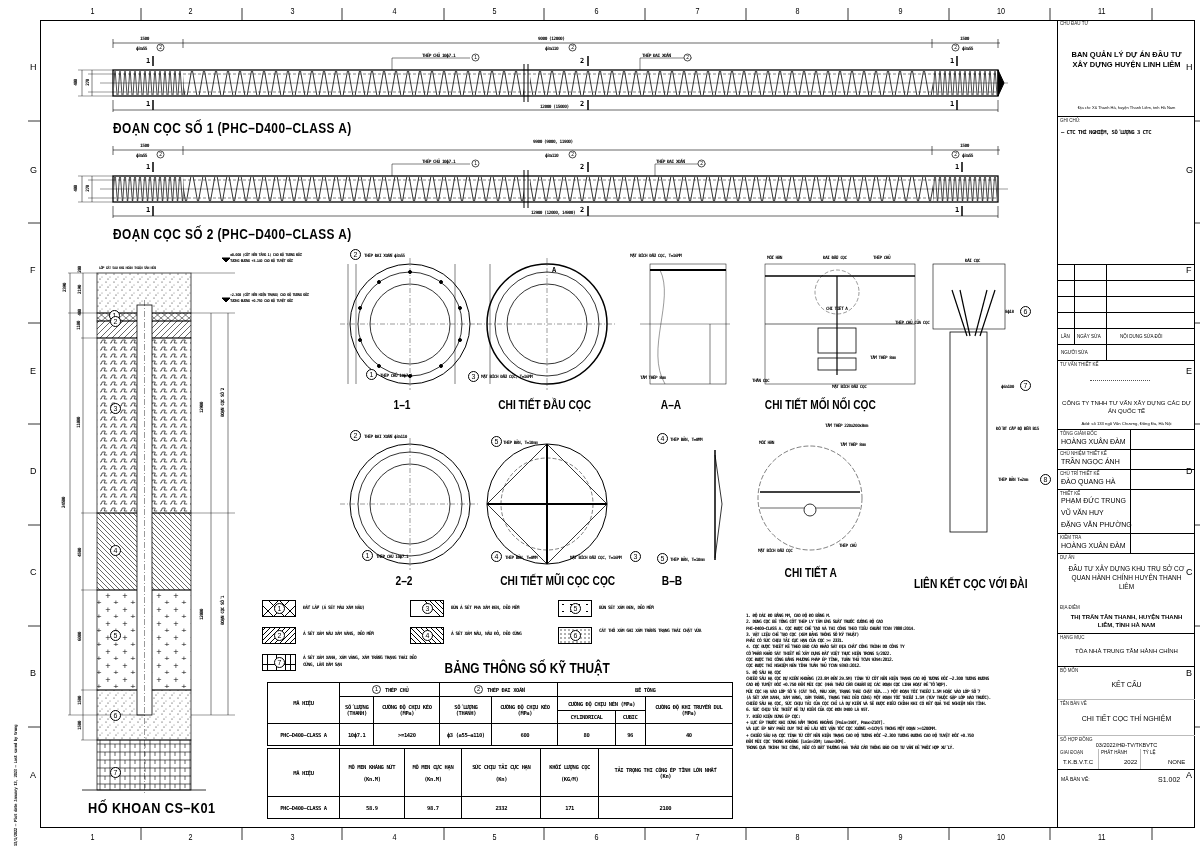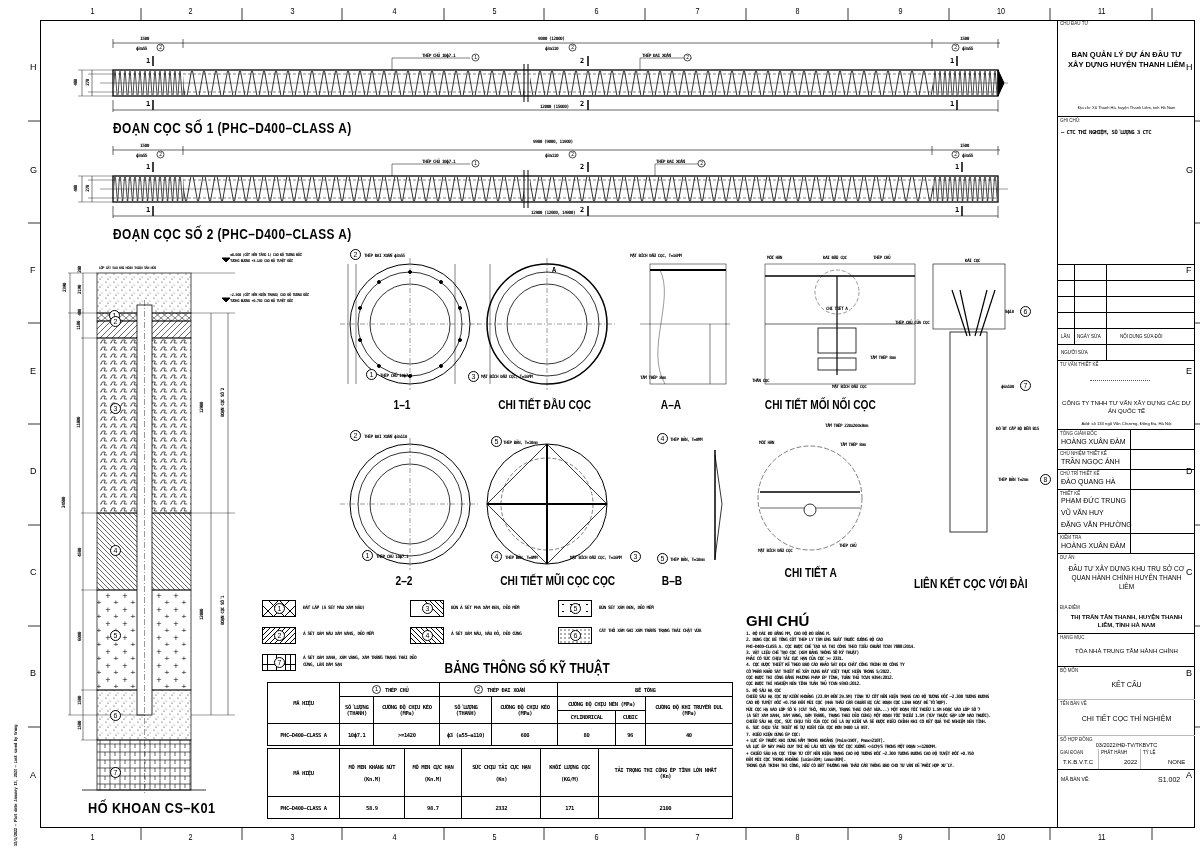--- a/index.html
+++ b/index.html
@@ -572,21 +572,20 @@
     <td>58.9</td>
     <td>98.7</td>
     <td>2332</td>
     <td>171</td>
     <td>2100</td>
   </tr>
 </tbody>
   </table>
 
 <div class="notes">
-  <div class="t">GHI CHÚ</div>
   <div>1. ĐỘ DÀI ĐO BẰNG MM, CAO ĐỘ ĐO BẰNG M.</div>
   <div>2. DÙNG CỌC BÊ TÔNG CỐT THÉP LY TÂM ỨNG SUẤT TRƯỚC CƯỜNG ĐỘ CAO</div>
   <div>   PHC–D400–CLASS A. CỌC ĐƯỢC CHẾ TẠO VÀ THI CÔNG THEO TIÊU CHUẨN TCVN 7888:2014.</div>
   <div>3. VẬT LIỆU CHẾ TẠO CỌC (XEM BẢNG THÔNG SỐ KỸ THUẬT)</div>
   <div>   PHẢI CÓ SỨC CHỊU TẢI CỰC HẠN CỦA CỌC &gt;= 2331.</div>
   <div>4. CỌC ĐƯỢC THIẾT KẾ THEO BÁO CÁO KHẢO SÁT ĐỊA CHẤT CÔNG TRÌNH DO CÔNG TY</div>
   <div>   CỔ PHẦN KHẢO SÁT THIẾT KẾ XÂY DỰNG ĐẤT VIỆT THỰC HIỆN TRONG 5/2022.</div>
   <div>   CỌC ĐƯỢC THI CÔNG BẰNG PHƯƠNG PHÁP ÉP TĨNH, TUÂN THỦ TCVN 9394:2012.</div>
   <div>   CỌC ĐƯỢC THÍ NGHIỆM NÉN TĨNH TUÂN THỦ TCVN 9393:2012.</div>
   <div>5. ĐỘ SÂU HẠ CỌC</div>
@@ -600,21 +599,21 @@
   <div>   +  LỰC ÉP TRƯỚC KHI DỪNG NẰM TRONG KHOẢNG [Pmin=190T, Pmax=210T].</div>
   <div>   VÀ LỰC ÉP NÀY PHẢI DUY TRÌ ĐỦ LÂU VỚI VẬN TỐC CỌC XUỐNG &lt;=1CM/S TRONG MỘT ĐOẠN &gt;=1200MM.</div>
   <div>   +  CHIỀU SÂU HẠ CỌC TÍNH TỪ CỐT NỀN HIỆN TRẠNG CAO ĐỘ TƯƠNG ĐỐI –2.300 TƯƠNG ĐƯƠNG CAO ĐỘ TUYỆT ĐỐI +0.750</div>
   <div>   ĐẾN MŨI CỌC TRONG KHOẢNG [Lmin=20M; Lmax=30M].</div>
   <div>TRONG QUÁ TRÌNH THI CÔNG, NẾU CÓ BẤT THƯỜNG NHÀ THẦU CẦN THÔNG BÁO CHO TƯ VẤN ĐỂ PHỐI HỢP XỬ LÝ.</div>
 </div>
 
 <div class="tb">
   <div class="row" style="top:0;height:97px">
     <span class="cap">CHỦ ĐẦU TƯ</span>
-    <div class="val bold" style="top:30px;font-size:7.5px;padding:0 6px;line-height:10px">BAN QUẢN LÝ DỰ ÁN ĐẦU TƯ XÂY DỰNG HUYỆN THANH LIÊM</div>
+    <div class="val bold" style="top:30px;font-size:7.5px;padding:0 6px;line-height:10px">BAN QUẢN LÝ DỰ ÁN ĐẦU TƯ XÂY DỰNG HUYỆN LINH LIÊM</div>
     <div class="val" style="top:85px;font-size:4px">Địa chỉ: Xã Thanh Hà, huyện Thanh Liêm, tỉnh Hà Nam</div>
   </div>
   <div class="row" style="top:97px;height:148px">
     <span class="cap">GHI CHÚ:</span>
     <div class="lbl cad" style="left:3px;top:12px;font-size:5.5px">– CTC THÍ NGHIỆM, SỐ LƯỢNG 3 CTC</div>
   </div>
 
   <div class="row" style="top:245px;height:16px">
       <div style="position:absolute;left:16px;top:0;bottom:0;border-left:1px solid #000"></div>
       <div style="position:absolute;left:48px;top:0;bottom:0;border-left:1px solid #000"></div>

